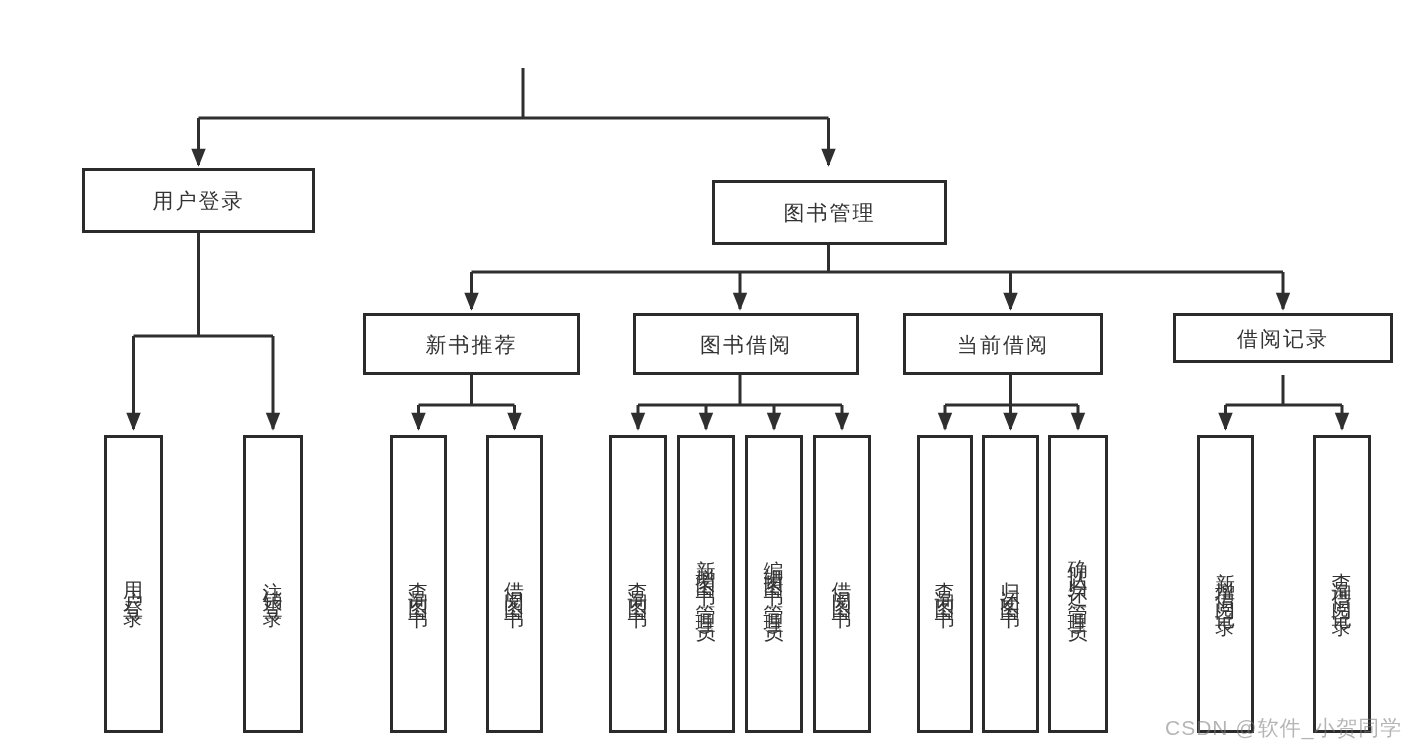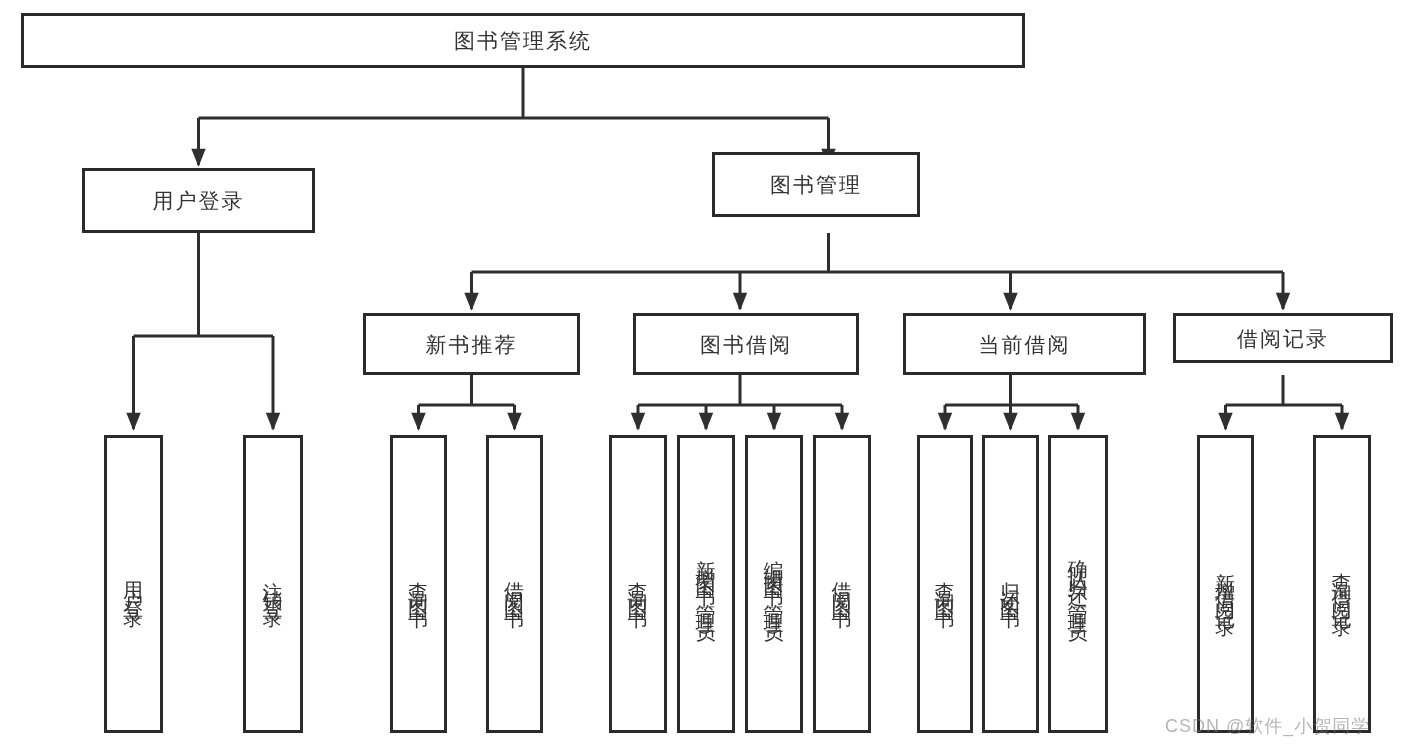--- a/index.html
+++ b/index.html
@@ -50,21 +50,21 @@
     text-orientation: mixed;
     letter-spacing: 9px;
     font-size: 20px;
     white-space: normal;
   }
   #watermark {
     position: absolute;
     left: 1165px;
     top: 714px;
     z-index: 3;
-    font-size: 18px;
+    font-size: 21px;
     letter-spacing: 1px;
     color: rgba(120, 120, 120, 0.55);
     white-space: nowrap;
   }
 </style>
 </head>
 <body>
 
 <div id="stage">
 
@@ -102,28 +102,27 @@
     <path d="M1010.5 375 V405 M945 405 H1078"></path>
     <line x1="945" y1="405" x2="945" y2="429" marker-end="url(#arrow)"></line>
     <line x1="1010.5" y1="405" x2="1010.5" y2="429" marker-end="url(#arrow)"></line>
     <line x1="1078" y1="405" x2="1078" y2="429" marker-end="url(#arrow)"></line>
 
     <path d="M1283 375 V405 M1225.5 405 H1342"></path>
     <line x1="1225.5" y1="405" x2="1225.5" y2="429" marker-end="url(#arrow)"></line>
     <line x1="1342" y1="405" x2="1342" y2="429" marker-end="url(#arrow)"></line>
   </svg>
 
-  <div class="node" style="left:21px; top:13px; width:1004px; height:55px;">图书管理系统</div>
 
   <div class="node" style="left:82px; top:168px; width:233px; height:65px;">用户登录</div>
-  <div class="node" style="left:712px; top:152px; width:208px; height:65px;">图书管理</div>
+  <div class="node" style="left:712px; top:180px; width:235px; height:65px;">图书管理</div>
 
   <div class="node" style="left:363px; top:313px; width:217px; height:62px;">新书推荐</div>
   <div class="node" style="left:633px; top:313px; width:226px; height:62px;">图书借阅</div>
-  <div class="node" style="left:903px; top:313px; width:243px; height:62px;">当前借阅</div>
+  <div class="node" style="left:903px; top:313px; width:200px; height:62px;">当前借阅</div>
   <div class="node" style="left:1173px; top:313px; width:220px; height:50px;">借阅记录</div>
 
   <div class="node vnode" style="left:104px; top:435px; width:59px; height:298px;">用户登录</div>
   <div class="node vnode" style="left:243px; top:435px; width:60px; height:298px;">注销登录</div>
 
   <div class="node vnode" style="left:390px; top:435px; width:57px; height:298px;">查询图书</div>
   <div class="node vnode" style="left:486px; top:435px; width:57px; height:298px;">借阅图书</div>
 
   <div class="node vnode" style="left:609px; top:435px; width:58px; height:298px;">查询图书</div>
   <div class="node vnode" style="left:677px; top:435px; width:58px; height:298px;">新增图书（管理员）</div>

